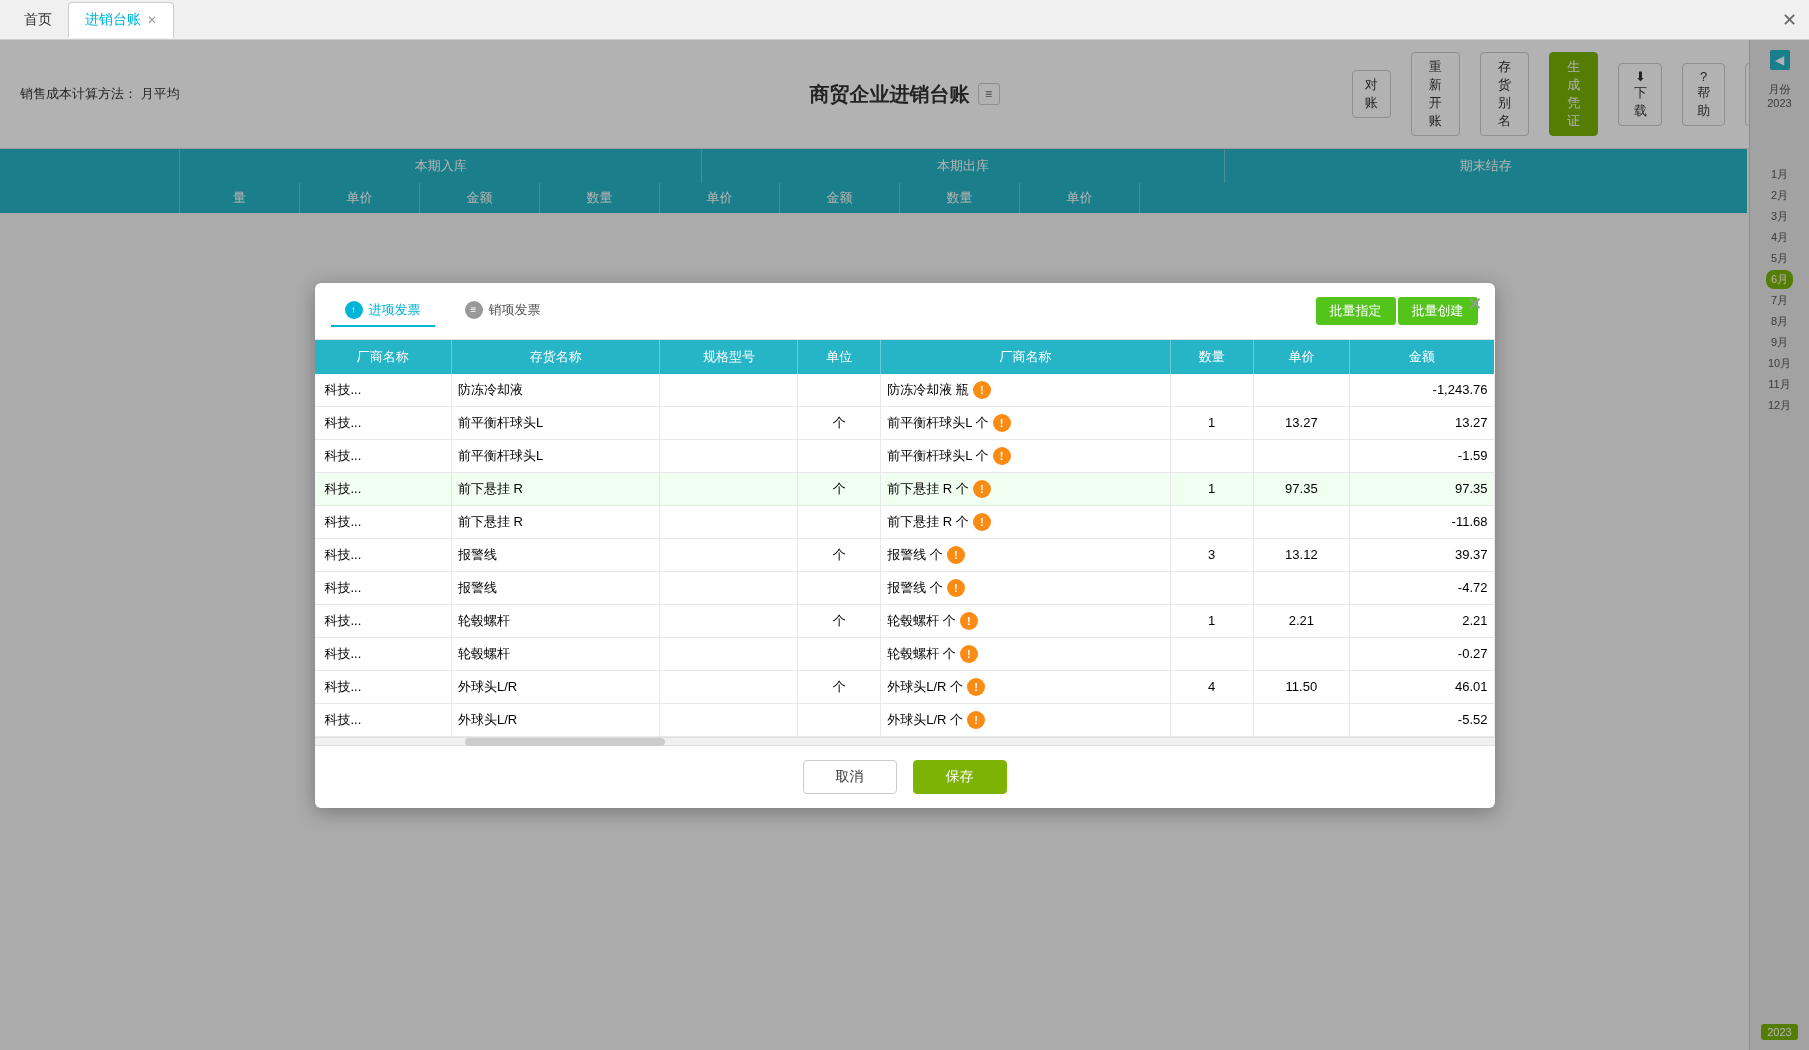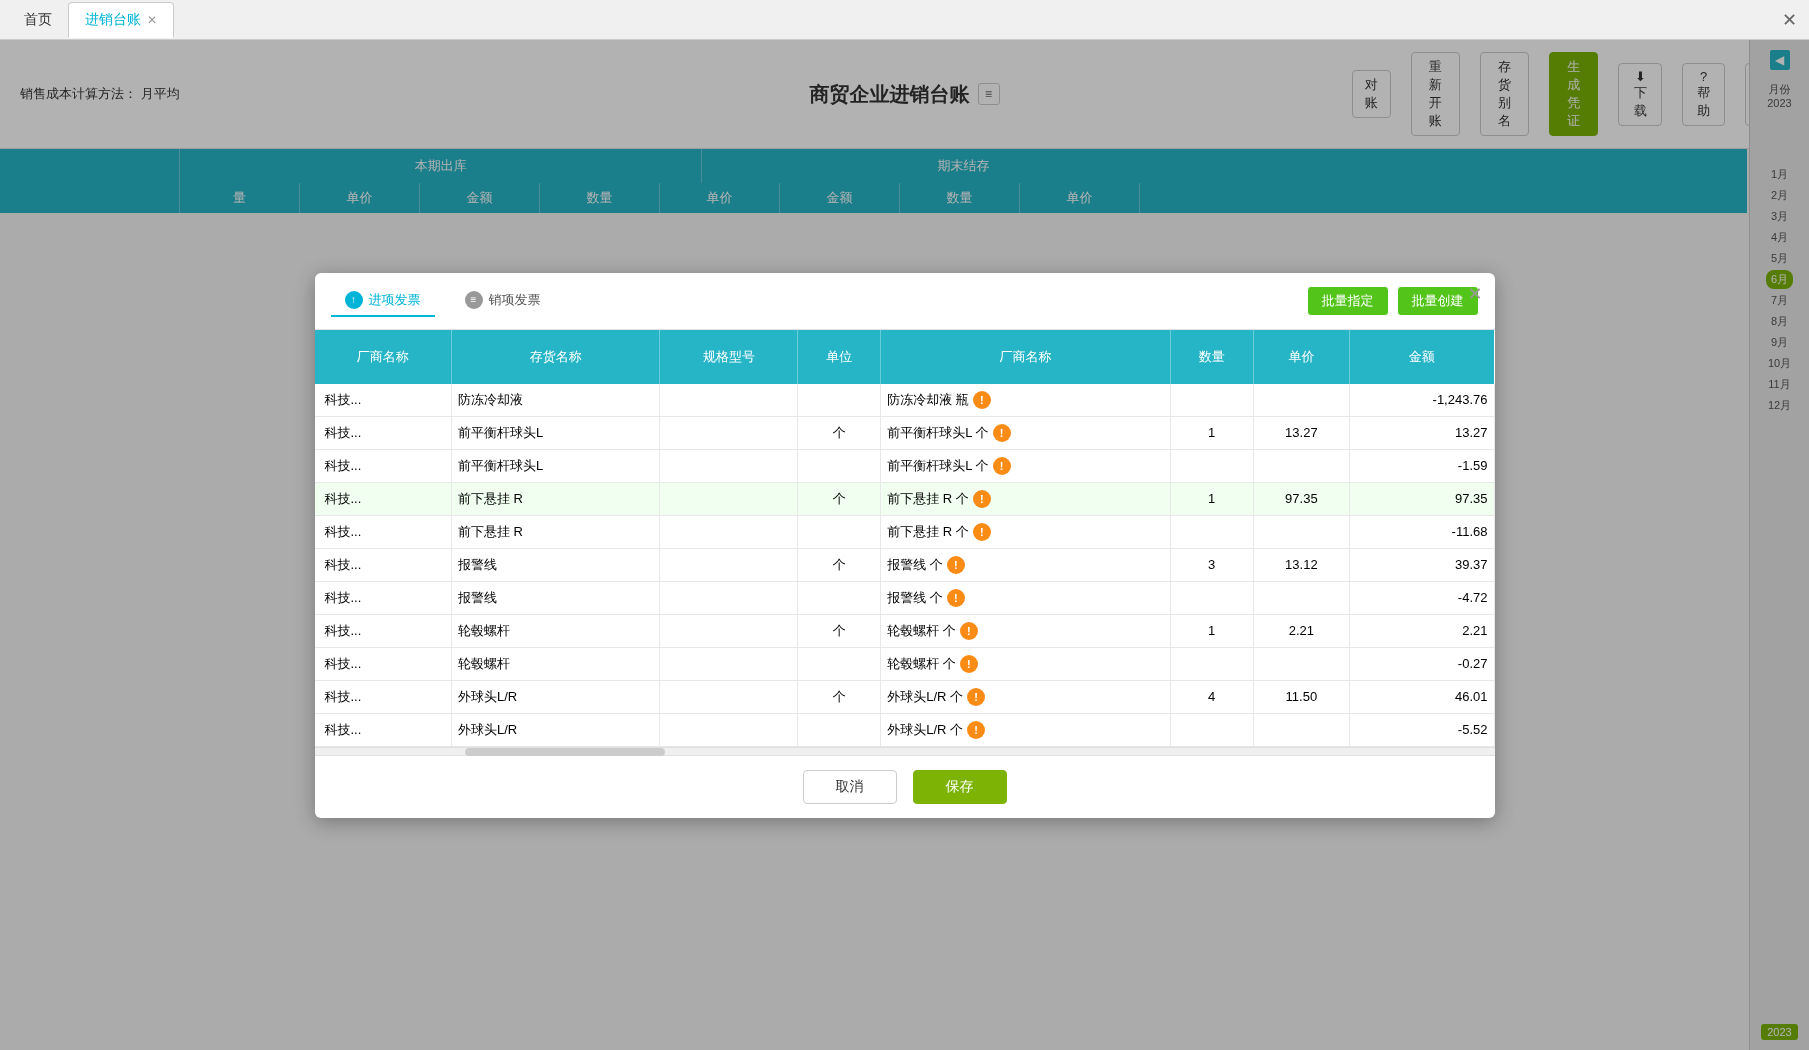--- a/index.html
+++ b/index.html
@@ -86,35 +86,35 @@
       padding: 6px 14px; cursor: pointer; font-size: 13px; color: #555;
       border-bottom: 2px solid transparent; display: flex; align-items: center; gap: 6px;
     }
     .modal-tab.active { border-bottom: 2px solid #00b4d8; color: #00b4d8; }
     .modal-tab-icon {
       width: 18px; height: 18px; border-radius: 50%; display: inline-flex;
       align-items: center; justify-content: center; font-size: 10px;
     }
     .modal-tab-icon.blue { background: #00b4d8; color: #fff; }
     .modal-tab-icon.gray { background: #999; color: #fff; }
-    .modal-header-buttons { margin-left: auto; display: flex; gap: 8px; }
+    .modal-header-buttons { margin-left: auto; display: flex; }
     .btn-green { background: #52c41a; border-color: #52c41a; color: #fff; padding: 5px 14px; border-radius: 4px; cursor: pointer; font-size: 13px; border: 1px solid; }
     .modal-close {
       position: absolute; right: 12px; top: 10px; cursor: pointer;
       font-size: 18px; color: #999; background: none; border: none;
     }
 
     
     .modal-table { flex: 1; overflow-y: auto; overflow-x: auto; }
     .modal-table table {
       width: 100%; border-collapse: collapse; font-size: 13px;
     }
     .modal-table thead tr { background: #26b5c7; color: #fff; }
     .modal-table thead th {
-      padding: 18px 6px; text-align: center; border-right: 1px solid rgba(255,255,255,0.3);
+      padding: 8px 6px; text-align: center; border-right: 1px solid rgba(255,255,255,0.3);
       font-weight: normal; white-space: nowrap;
     }
     .modal-table tbody tr { border-bottom: 1px solid #e8e8e8; }
     .modal-table tbody tr.highlighted { background: #f0fff0; }
     .modal-table tbody td {
       padding: 7px 6px; text-align: center; border-right: 1px solid #e8e8e8;
       white-space: nowrap;
     }
     .modal-table tbody td:first-child { text-align: left; padding-left: 10px; }
     .modal-table tbody td.right { text-align: right; }
@@ -191,20 +191,21 @@
       </button>
       <button class="btn">
         <span>↻ </span><span>刷新</span>
       </button>
     </div>
   </div>
 
   <div style="margin-right: 62px;">
     <div style="display: grid; grid-template-columns: 180px 1fr 1fr 1fr; background: #26b5c7; color: #fff; text-align: center;">
       <div style="padding: 8px; border-right: 1px solid rgba(255,255,255,0.3);"></div>
+      <div style="padding: 8px; border-right: 1px solid rgba(255,255,255,0.3);">本期入库</div>
       <div style="padding: 8px; border-right: 1px solid rgba(255,255,255,0.3); text-align: center;">本期出库</div>
       <div style="padding: 8px;">期末结存</div>
     </div>
     <div style="display: grid; grid-template-columns: 180px 120px 120px 120px 120px 120px 120px 120px 120px; background: #26b5c7; color: #fff; text-align: center;">
       <div style="padding:6px; border-right:1px solid rgba(255,255,255,0.3);"></div>
       <div style="padding:6px; border-right:1px solid rgba(255,255,255,0.3);">量</div>
       <div style="padding:6px; border-right:1px solid rgba(255,255,255,0.3);">单价</div>
       <div style="padding:6px; border-right:1px solid rgba(255,255,255,0.3);">金额</div>
       <div style="padding:6px; border-right:1px solid rgba(255,255,255,0.3);">数量</div>
       <div style="padding:6px; border-right:1px solid rgba(255,255,255,0.3);">单价</div>

